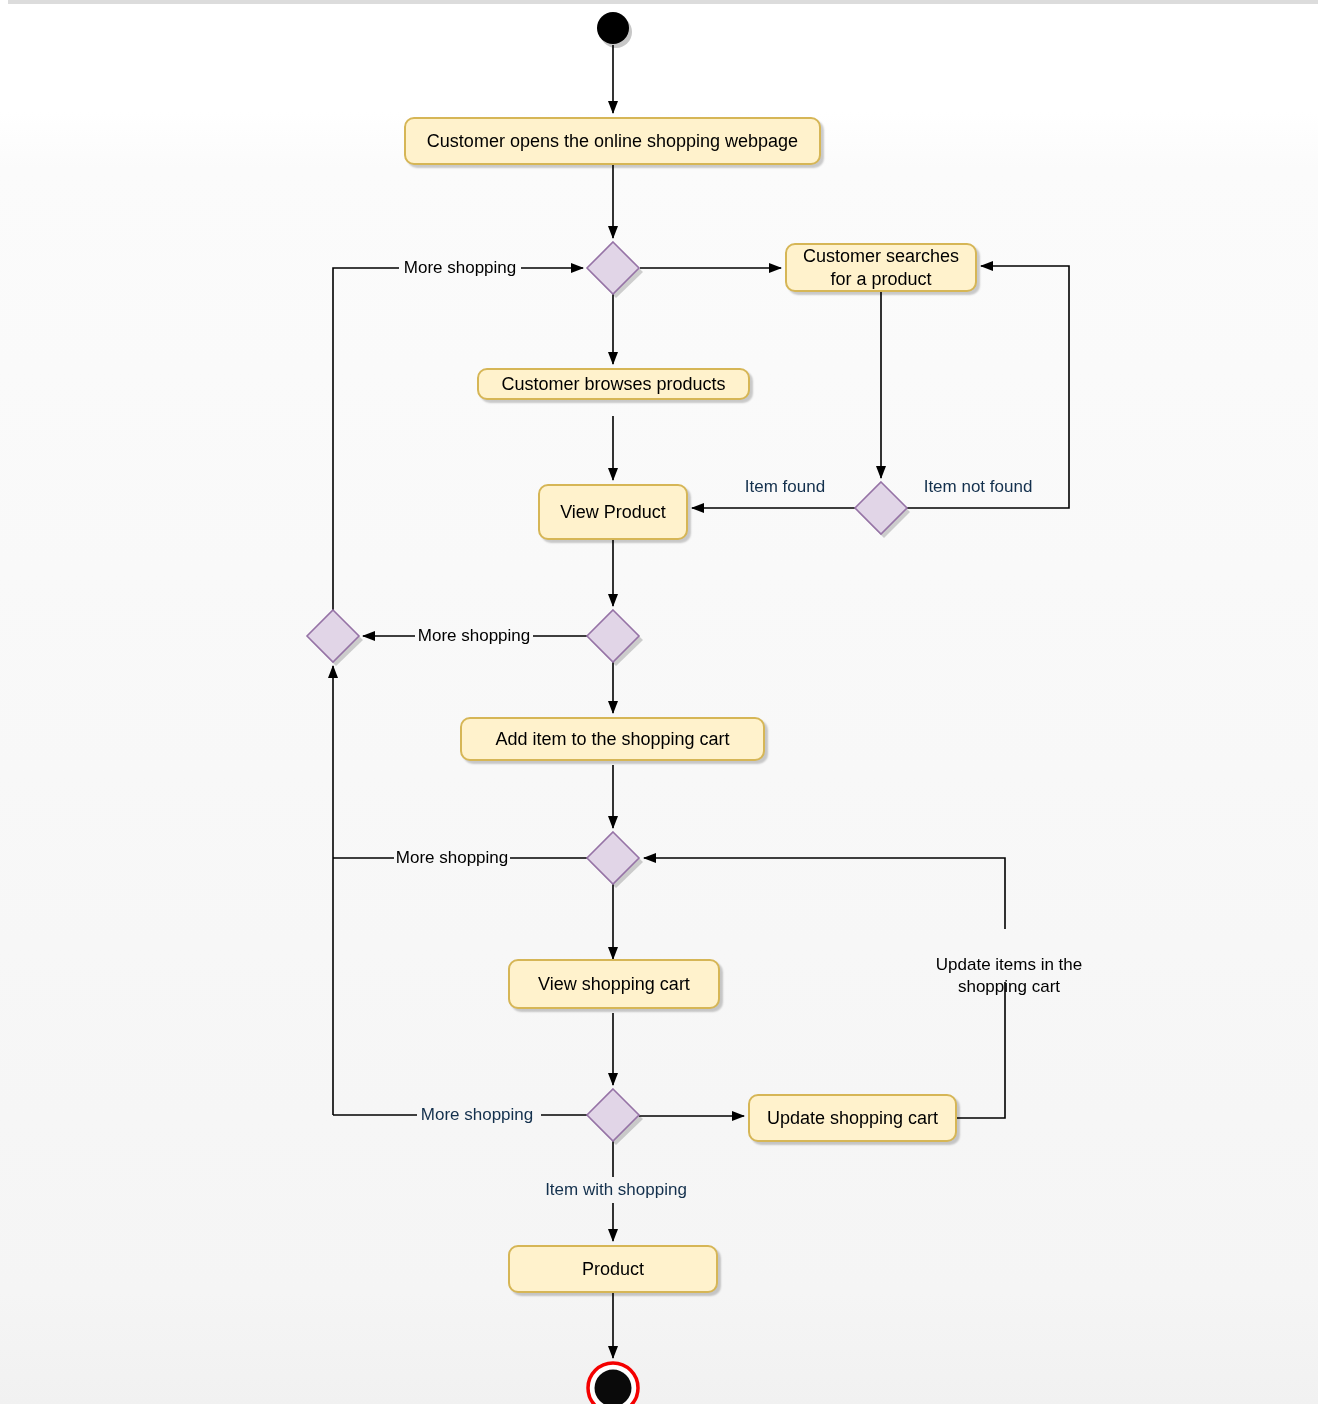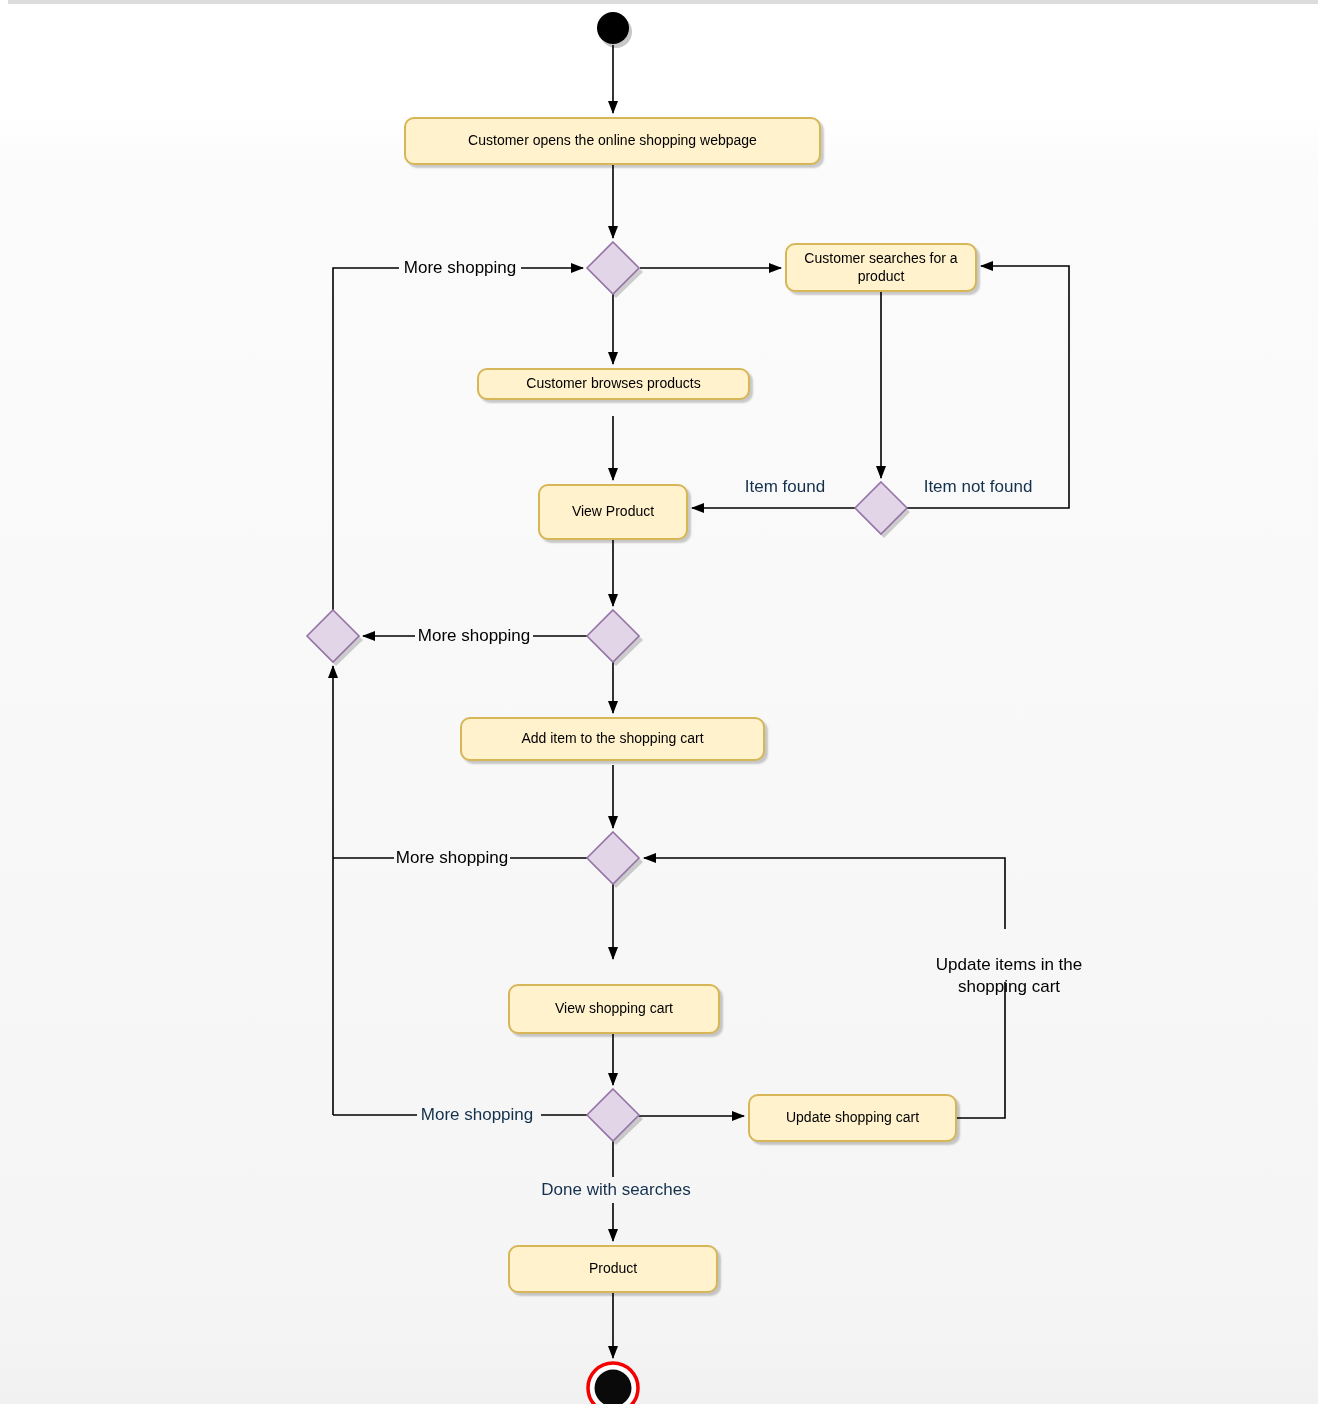--- a/index.html
+++ b/index.html
@@ -18,21 +18,21 @@
   svg.layer{position:absolute;left:0;top:0;}
   .node{
     position:absolute;
     box-sizing:border-box;
     background:var(--node-fill,#fff2cc);
     border:2px solid var(--node-border,#d6b656);
     border-radius:10px;
     box-shadow:3px 3px 2px rgba(0,0,0,0.2);
     display:flex;align-items:center;justify-content:center;
     text-align:center;
-    font-size:14px;line-height:1.25;color:#000;
+    font-size:18px;line-height:1.25;color:#000;
     padding:2px 6px;
   }
   .elabel{
     position:absolute;
     transform:translate(-50%,-50%);
     font-size:17px;line-height:1.3;
     white-space:nowrap;
     color:var(--label-dark,#000000);
     text-align:center;
   }
@@ -120,21 +120,21 @@
   </div>
 
   <div class="node" style="left:538px;top:484px;width:150px;height:56px">
     <span>View Product</span>
   </div>
 
   <div class="node" style="left:460px;top:717px;width:305px;height:44px">
     <span>Add item to the shopping cart</span>
   </div>
 
-  <div class="node" style="left:508px;top:984px;width:212px;height:50px">
+  <div class="node" style="left:508px;top:959px;width:212px;height:50px">
     <span>View shopping cart</span>
   </div>
 
   <div class="node" style="left:748px;top:1094px;width:209px;height:48px">
     <span>Update shopping cart</span>
   </div>
 
   <div class="node" style="left:508px;top:1245px;width:210px;height:48px">
     <span>Product</span>
   </div>
@@ -146,14 +146,14 @@
   <div class="elabel" style="left:452px;top:858px">More shopping</div>
 
   <div class="elabel navy" style="left:477px;top:1115px">More shopping</div>
 
   <div class="elabel navy" style="left:785px;top:487px">Item found</div>
 
   <div class="elabel navy" style="left:978px;top:487px">Item not found</div>
 
   <div class="elabel wrap" style="left:1009px;top:976px">Update items in the shopping cart</div>
 
-  <div class="elabel navy" style="left:616px;top:1190px">Done with searches</div>
+  <div class="elabel navy" style="left:616px;top:1190px">Item with shopping</div>
 </div>
 
 </body></html>

